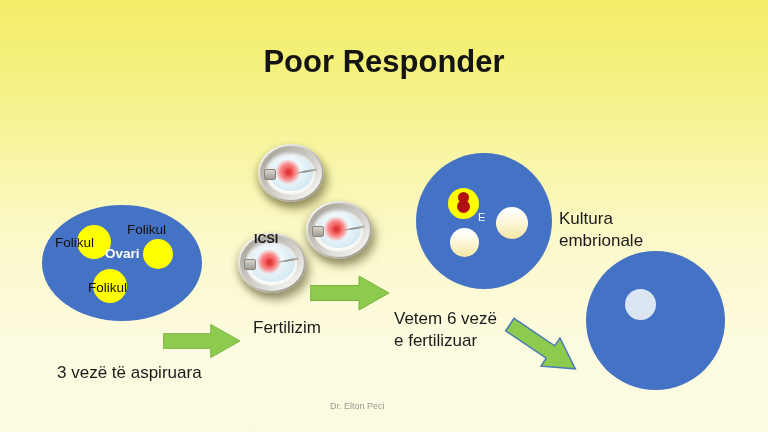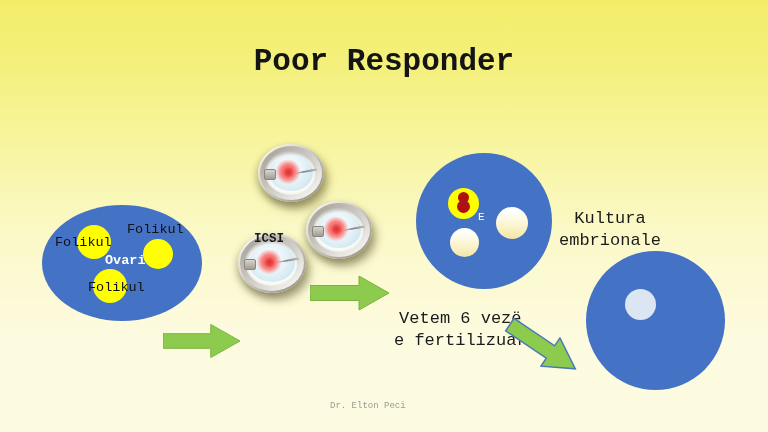--- a/index.html
+++ b/index.html
@@ -1,38 +1,38 @@
 <!DOCTYPE html>
 <html><head>
 <meta charset="utf-8">
 <style>
   html,body{margin:0;padding:0;background:#777;}
   .slide{
     position:relative;width:768px;height:432px;overflow:hidden;
-    font-family:Liberation Mono, monospace;color:#1b1b1b;
+    font-family:Liberation Sans, sans-serif;color:#1b1b1b;
     background:linear-gradient(180deg,#f2ed68 0%,#f4f07c 15%,#f8f5a3 35%,#fbf9c9 55%,#fdfbdf 78%,#fcfbe2 100%);
   }
   .abs{position:absolute;}
   .title{
     position:absolute;left:0;top:44px;width:768px;margin:0;
     text-align:center;font-size:31px;font-weight:600;letter-spacing:0px;color:#141414;
   }
   
   .ovary-ellipse{left:42px;top:205px;width:160px;height:116px;border-radius:50%;background:#4472C4;}
   .follicle{border-radius:50%;background:#FFFF00;}
   .f1{left:77px;top:225px;width:34px;height:34px;}
   .f2{left:143px;top:239px;width:30px;height:30px;}
   .f3{left:93px;top:269px;width:34px;height:34px;}
   .lbl{font-size:13.5px;line-height:14px;color:#111;}
   .folikul-left{left:55px;top:236px;}
   .folikul-top{left:127px;top:223px;}
   .folikul-bottom{left:88px;top:281px;}
-  .ovari-lbl{left:105px;top:253px;font-size:13.5px;font-weight:bold;color:#ffffff;}
+  .ovari-lbl{left:105px;top:246px;font-size:13.5px;font-weight:bold;color:#ffffff;}
   .caption{font-size:17px;line-height:22px;color:#1b1b1b;}
-  .pre{white-space:pre-line;text-align:center;}
+  .pre{white-space:pre-line;}
   .cap-aspirated{left:57px;top:362px;}
   .cap-fertilizim{left:253px;top:317px;}
   .cap-vetem{left:394px;top:308px;}
   .cap-asnje{left:483px;top:377px;}
   .culture-label{left:559px;top:208px;font-size:17px;line-height:22px;}
   .icsi-lbl{left:254px;top:208px;font-size:12.5px;font-weight:bold;margin-top:24px;}
   
   .arrow-wrap{position:absolute;}
   .a1{left:163px;top:323px;width:78px;height:36px;}
   .a2{left:310px;top:274px;width:80px;height:38px;}
@@ -87,20 +87,21 @@
   <h1 class="title">Poor Responder</h1>
 
   <div class="abs ovary-ellipse"></div>
   <div class="abs follicle f1"></div>
   <div class="abs follicle f2"></div>
   <div class="abs follicle f3"></div>
   <span class="abs lbl folikul-left">Folikul</span>
   <span class="abs lbl folikul-top">Folikul</span>
   <span class="abs lbl folikul-bottom">Folikul</span>
   <span class="abs ovari-lbl">Ovari</span>
+  <div class="abs caption cap-aspirated">3 vezë të aspiruara</div>
 
   <div class="arrow-wrap a1">
     <svg class="arrow-svg" viewBox="0 0 80 36">
       <polygon points="0,10.5 49,10.5 49,1 79,18 49,35 49,25.5 0,25.5" stroke="#79B43E" stroke-width="1" fill="#8DCB4F"></polygon>
     </svg>
   </div>
 
   <div class="abs dish d1">
     <div class="ring"></div>
     <div class="face"></div>
@@ -119,20 +120,21 @@
   </div>
   <div class="abs dish d3">
     <div class="ring"></div>
     <div class="face"></div>
     <div class="pool"></div>
     <div class="egg"></div>
     <div class="needle"></div>
     <div class="holder"></div>
   </div>
   <span class="abs icsi-lbl">ICSI</span>
+  <div class="abs caption cap-fertilizim">Fertilizim</div>
 
   <div class="arrow-wrap a2">
     <svg class="arrow-svg" viewBox="0 0 80 36">
       <polygon points="0,10.5 49,10.5 49,1 79,18 49,35 49,25.5 0,25.5" stroke="#79B43E" stroke-width="1" fill="#8DCB4F"></polygon>
     </svg>
   </div>
 
   <div class="abs culture-circle"></div>
   <div class="abs embryo">
     <div class="blast b1"></div>

